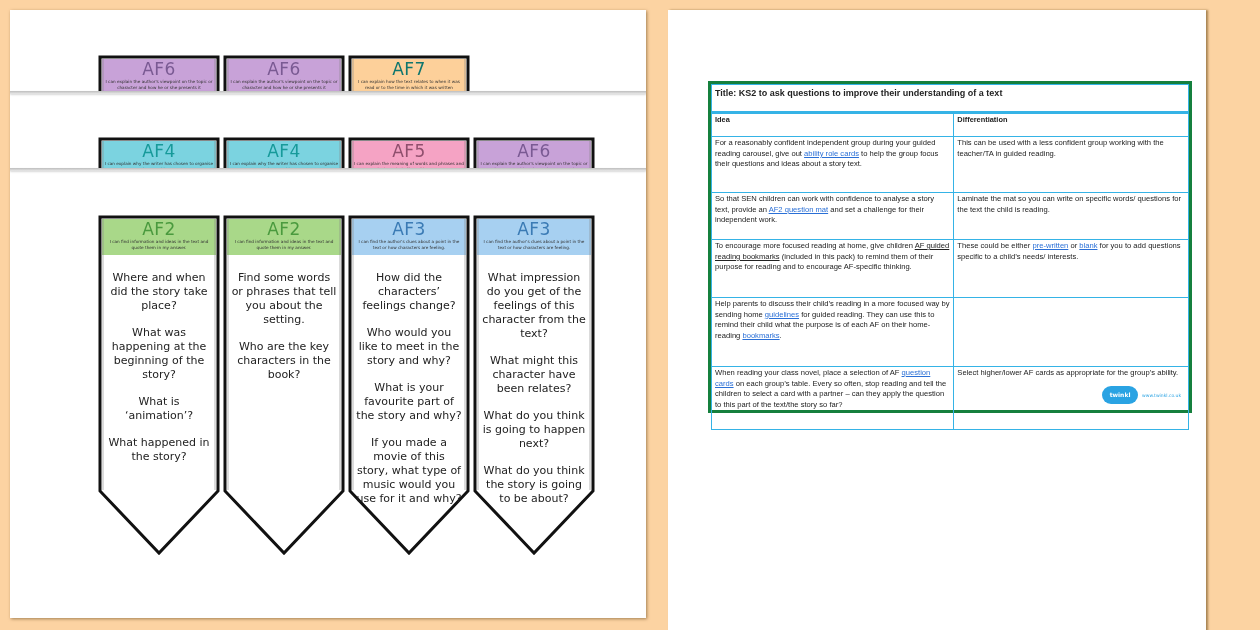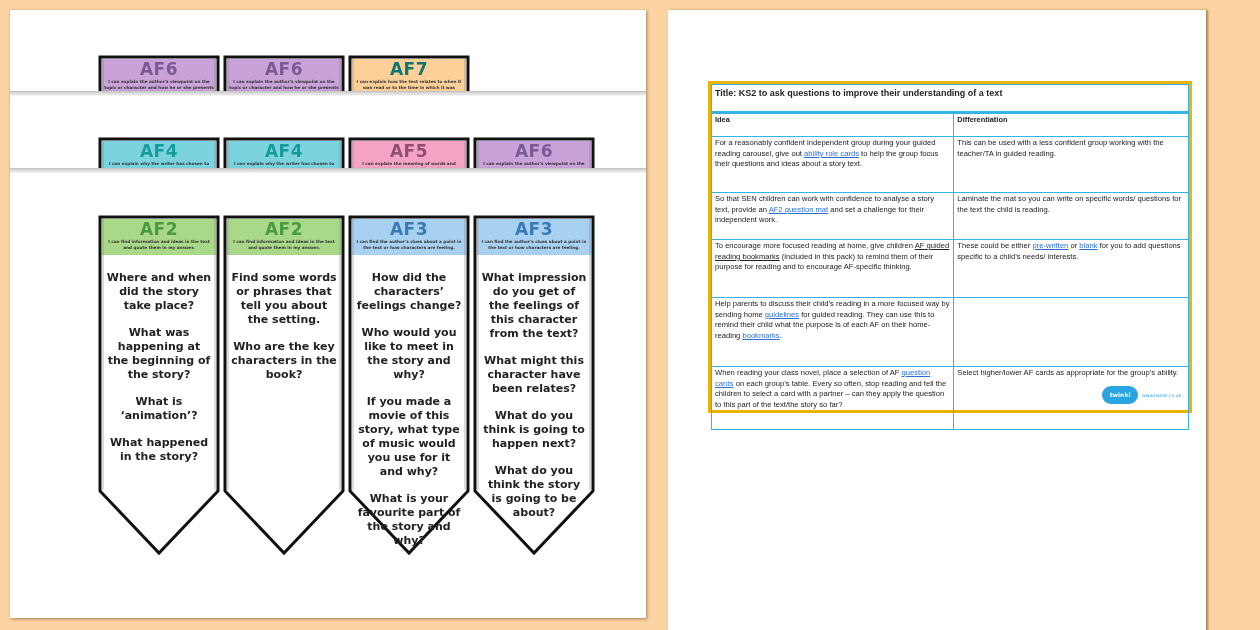--- a/index.html
+++ b/index.html
@@ -15,21 +15,21 @@
   .page-left { left: 10px; top: 10px; width: 636px; height: 608px; overflow: hidden; }
   .page-right { left: 668px; top: 10px; width: 538px; height: 640px; box-shadow: 2px 0 2px rgba(110,80,30,0.6); }
 
   .sheet-edge {
     position: absolute; left: 0; width: 636px; height: 3px;
     background: linear-gradient(#bdbdbd, #e8e8e8);
     box-shadow: 0 1px 2px rgba(0,0,0,0.15);
   }
   .sheet-edge.s1 { top: 81px; }
   .sheet-edge.s2 { top: 158px; }
-  .row-clip { position: absolute; left: 0; width: 656px; overflow: hidden; font-weight: bold; }
+  .row-clip { position: absolute; left: 0; width: 656px; overflow: hidden; }
   .row1 { top: 42px; height: 40px; }
   .row2 { top: 124px; height: 35px; }
   .row3 { top: 202px; height: 350px; }
 
   .bm {
     position: absolute; width: 122px; height: 340px;
   }
   .bm svg.shape { position: absolute; left: 0; top: 0; }
   .bm-head {
     position: absolute; left: 4px; top: 4px; width: 114px; height: 36px;
@@ -45,21 +45,21 @@
   .bm-body {
     position: absolute; left: 8px; top: 56px; width: 106px;
     text-align: center; font-family: "DejaVu Sans", sans-serif;
     font-size: 11px; line-height: 14px; color: #222;
   }
   .bm-body p { margin: 0 0 13px 0; }
 
   
   .tbl-wrap {
     position: absolute; left: 40px; top: 71px; width: 484px; height: 332px;
-    border: 3px solid #eab308; box-sizing: border-box; background:#fff;
+    border: 3px solid #15803d; box-sizing: border-box; background:#fff;
   }
   table.plan { border-collapse: collapse; width: 100%; table-layout: fixed; }
   table.plan td {
     border: 1.5px solid #35b3e6; vertical-align: top;
     font-family: "Liberation Sans", sans-serif; font-size: 7.6px; line-height: 10.6px;
     color: #222; padding: 1px 3px;
   }
   table.plan tr.title td { font-weight: bold; font-size: 9px; height: 22px; border-bottom: 3px solid #35b3e6; padding-top: 3px; }
   table.plan tr.head td { font-weight: bold; font-size: 7.4px; height: 20px; }
   table.plan .lnk { color: #2a6fd6; text-decoration: underline; }
@@ -210,22 +210,22 @@
     <path d="M5,4 L5,275" stroke="#888" stroke-width="0.6"></path>
     <path d="M117,4 L117,275" stroke="#888" stroke-width="0.6"></path>
   </svg>
         <div class="bm-head">
         <span class="bm-code" style="color:#3b7bb5">AF3</span>
         <span class="bm-sub">I can find the author's clues about a point in the text or how characters are feeling.</span>
       </div>
         <div class="bm-body">
           <p>How did the characters’ feelings change?</p>
           <p>Who would you like to meet in the story and why?</p>
+          <p>What is your favourite part of the story and why?</p>
           <p>If you made a movie of this story, what type of music would you use for it and why?</p>
-          <p>What is your favourite part of the story and why?</p>
         </div>
       </div>
       <div class="bm" style="left: 463px; top: 3px;">
         <svg class="shape" width="122" height="342" viewBox="0 0 122 342">
     <path d="M2,2 L120,2 L120,276 L61,338 L2,276 Z" fill="#fff" stroke="#111" stroke-width="3"></path>
     <rect x="4" y="4" width="114" height="36" fill="#a7d0f1"></rect>
     <path d="M5,4 L5,275" stroke="#888" stroke-width="0.6"></path>
     <path d="M117,4 L117,275" stroke="#888" stroke-width="0.6"></path>
   </svg>
         <div class="bm-head">

